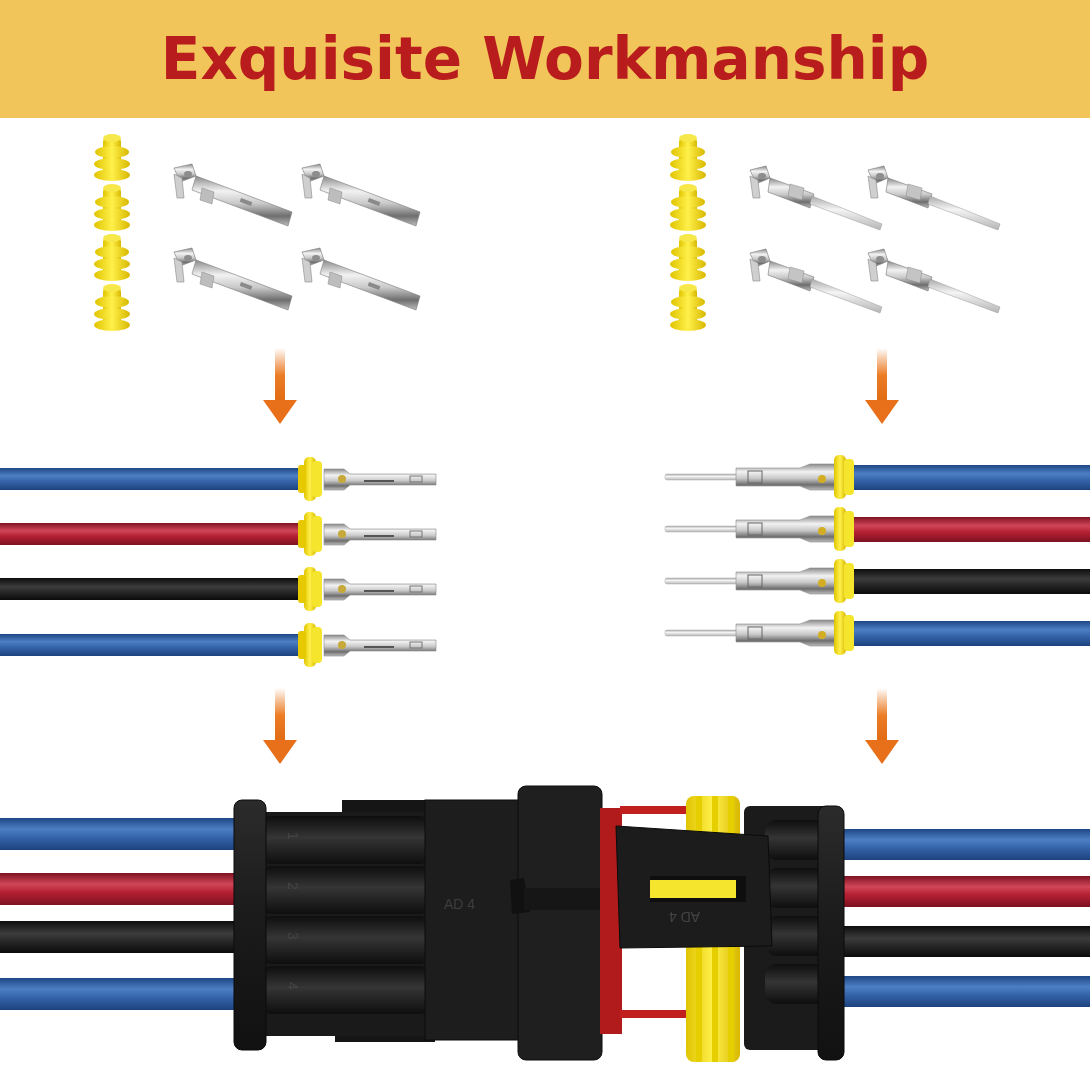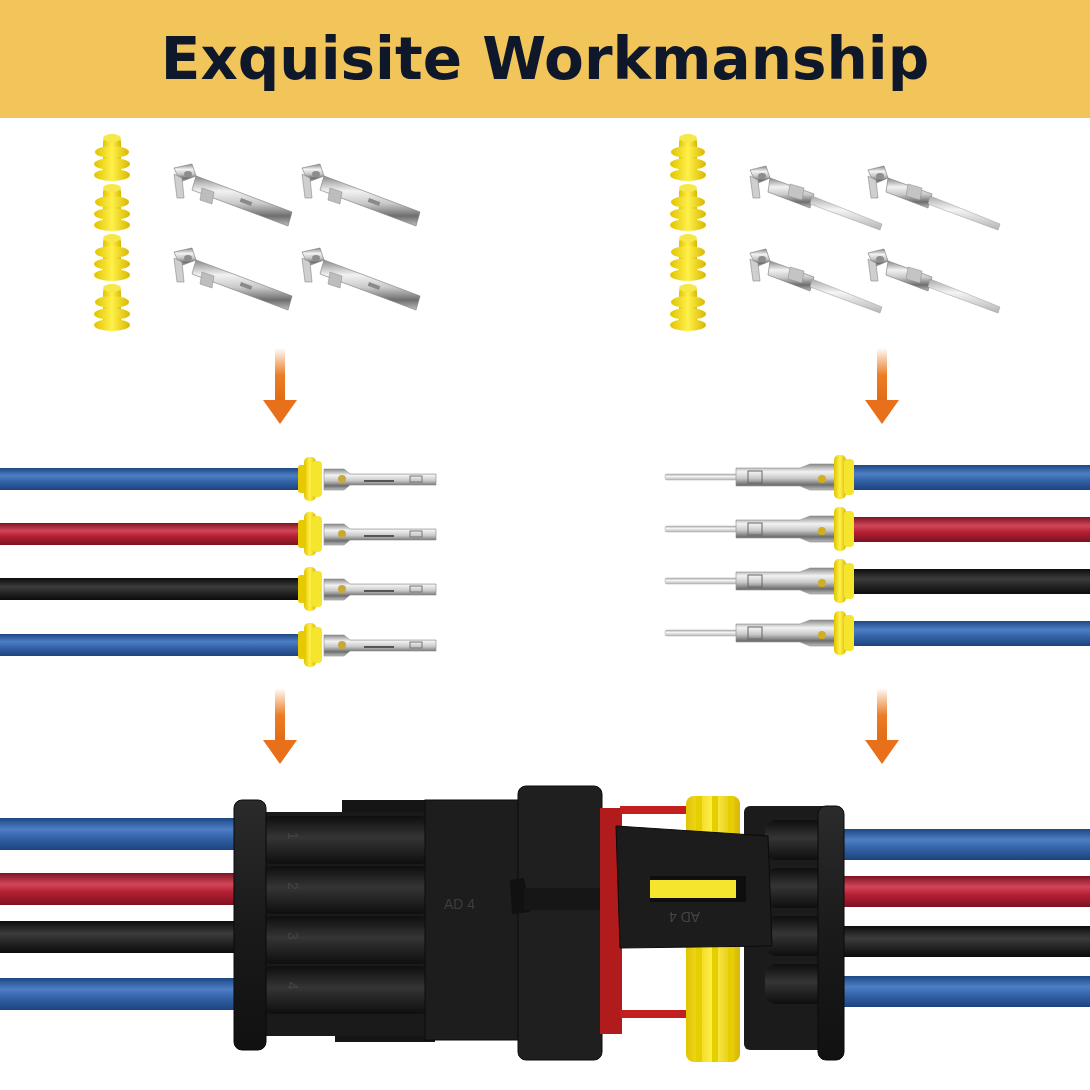--- a/index.html
+++ b/index.html
@@ -1,18 +1,18 @@
 <!DOCTYPE html>
 <html><head>
 <meta charset="utf-8">
 <style>
   html,body{margin:0;padding:0;}
   body{width:1090px;height:1090px;background:#ffffff;position:relative;overflow:hidden;font-family:"Liberation Sans",sans-serif;}
   .banner{position:absolute;left:0;top:0;width:1090px;height:118px;background:#f2c55a;display:flex;align-items:center;justify-content:center;}
-  .banner-title{font-family:"DejaVu Sans",sans-serif;font-weight:bold;font-size:58px;color:#0f172a;letter-spacing:0px;}
+  .banner-title{font-family:"DejaVu Sans",sans-serif;font-weight:bold;font-size:58px;color:#b91c1c;letter-spacing:0px;}
   .layer{position:absolute;left:0;top:0;}
   .conn-label{font-family:"Liberation Sans",sans-serif;}
 </style>
 </head>
 <body>
 
 <div class="banner">
   <span class="banner-title">Exquisite Workmanship</span>
 </div>
 

